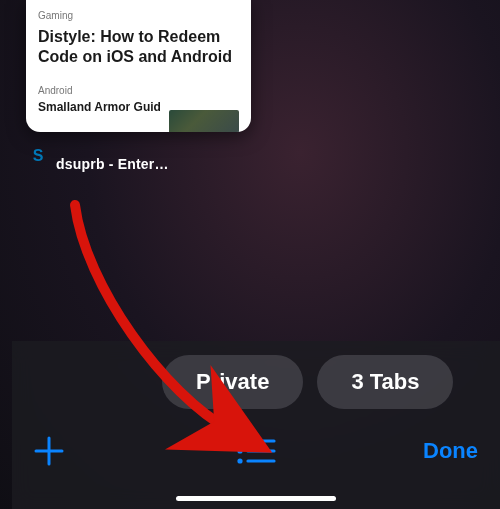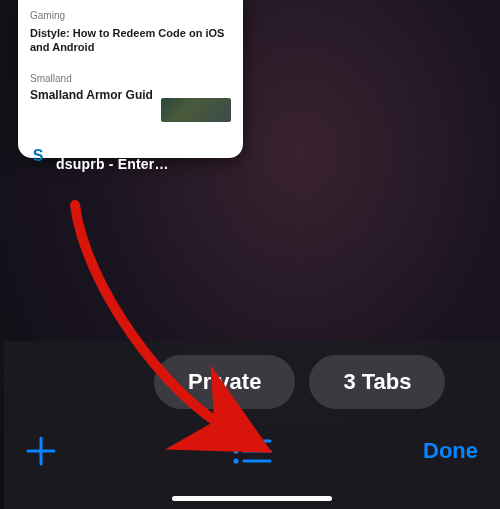--- a/index.html
+++ b/index.html
@@ -7,37 +7,37 @@
   body {
     background: radial-gradient(ellipse at 60% 30%, #3a2230 0%, #1a1420 50%, #0f0e14 100%);
     font-family: -apple-system, BlinkMacSystemFont, "Segoe UI", sans-serif;
     position: relative;
   }
 
   
   .tab-card {
     position: absolute;
     top: 0;
-    left: 18px;
+    left: 26px;
     width: 225px;
-    height: 158px;
+    height: 132px;
     background: #fff;
     border-radius: 0 0 14px 14px;
     overflow: hidden;
     box-shadow: 0 4px 18px rgba(0,0,0,0.5);
   }
   .tab-card-inner { padding: 10px 12px 6px 12px; }
   .article-category {
     font-size: 10px;
     color: #777;
     font-weight: 500;
     margin-bottom: 6px;
   }
   .article-title {
-    font-size: 11px;
+    font-size: 16px;
     font-weight: 700;
     color: #1a1a1a;
     line-height: 1.25;
   }
   .article-meta {
     font-size: 9px;
     color: #888;
   }
   .second-article {
     margin-top: 18px;
@@ -89,21 +89,21 @@
     color: #fff;
     font-size: 14px;
     font-weight: 600;
     letter-spacing: 0.2px;
     margin-top: 16px;
   }
 
   
   .toolbar {
     position: absolute;
-    left: 4px;
+    left: 12px;
     right: 0;
     bottom: 0;
     height: 168px;
     background: rgba(28, 28, 32, 0.80);
     backdrop-filter: blur(10px);
   }
 
   
   .pill-row {
     position: absolute;
@@ -176,21 +176,21 @@
 </style>
 </head>
 <body>
 
 <div class="tab-card">
   <div class="tab-card-inner">
     <div class="article-category">Gaming</div>
     <div class="article-title">Distyle: How to Redeem Code on iOS and Android</div>
 
     <div class="second-article">
-      <div class="article-category">Smalland</div>
+      <div class="article-category">Android</div>
       <div class="second-row">
         <div class="second-title">Smalland Armor Guide: All</div>
         <div class="thumb-img"></div>
       </div>
     </div>
   </div>
 </div>
 
 <div class="tab-label-row">
   <span class="favicon">S</span>

